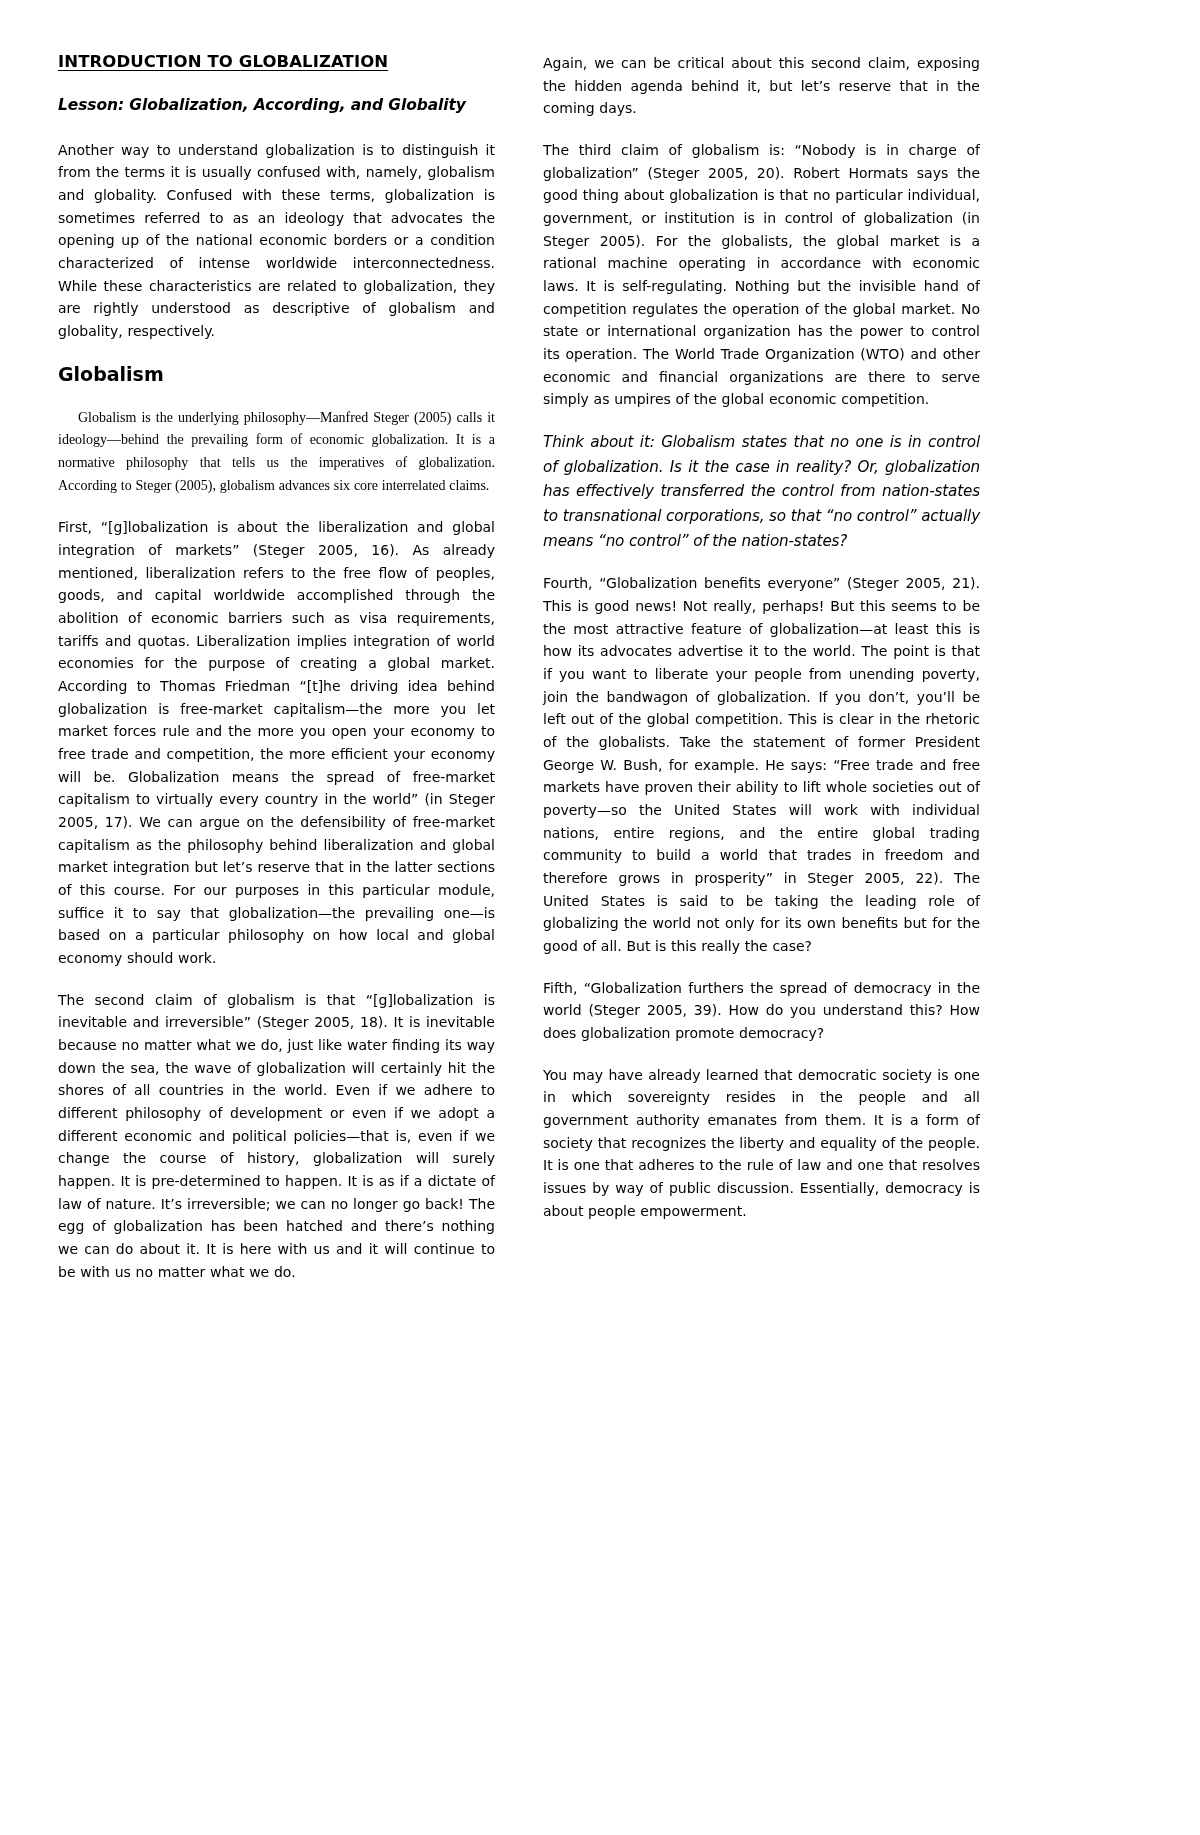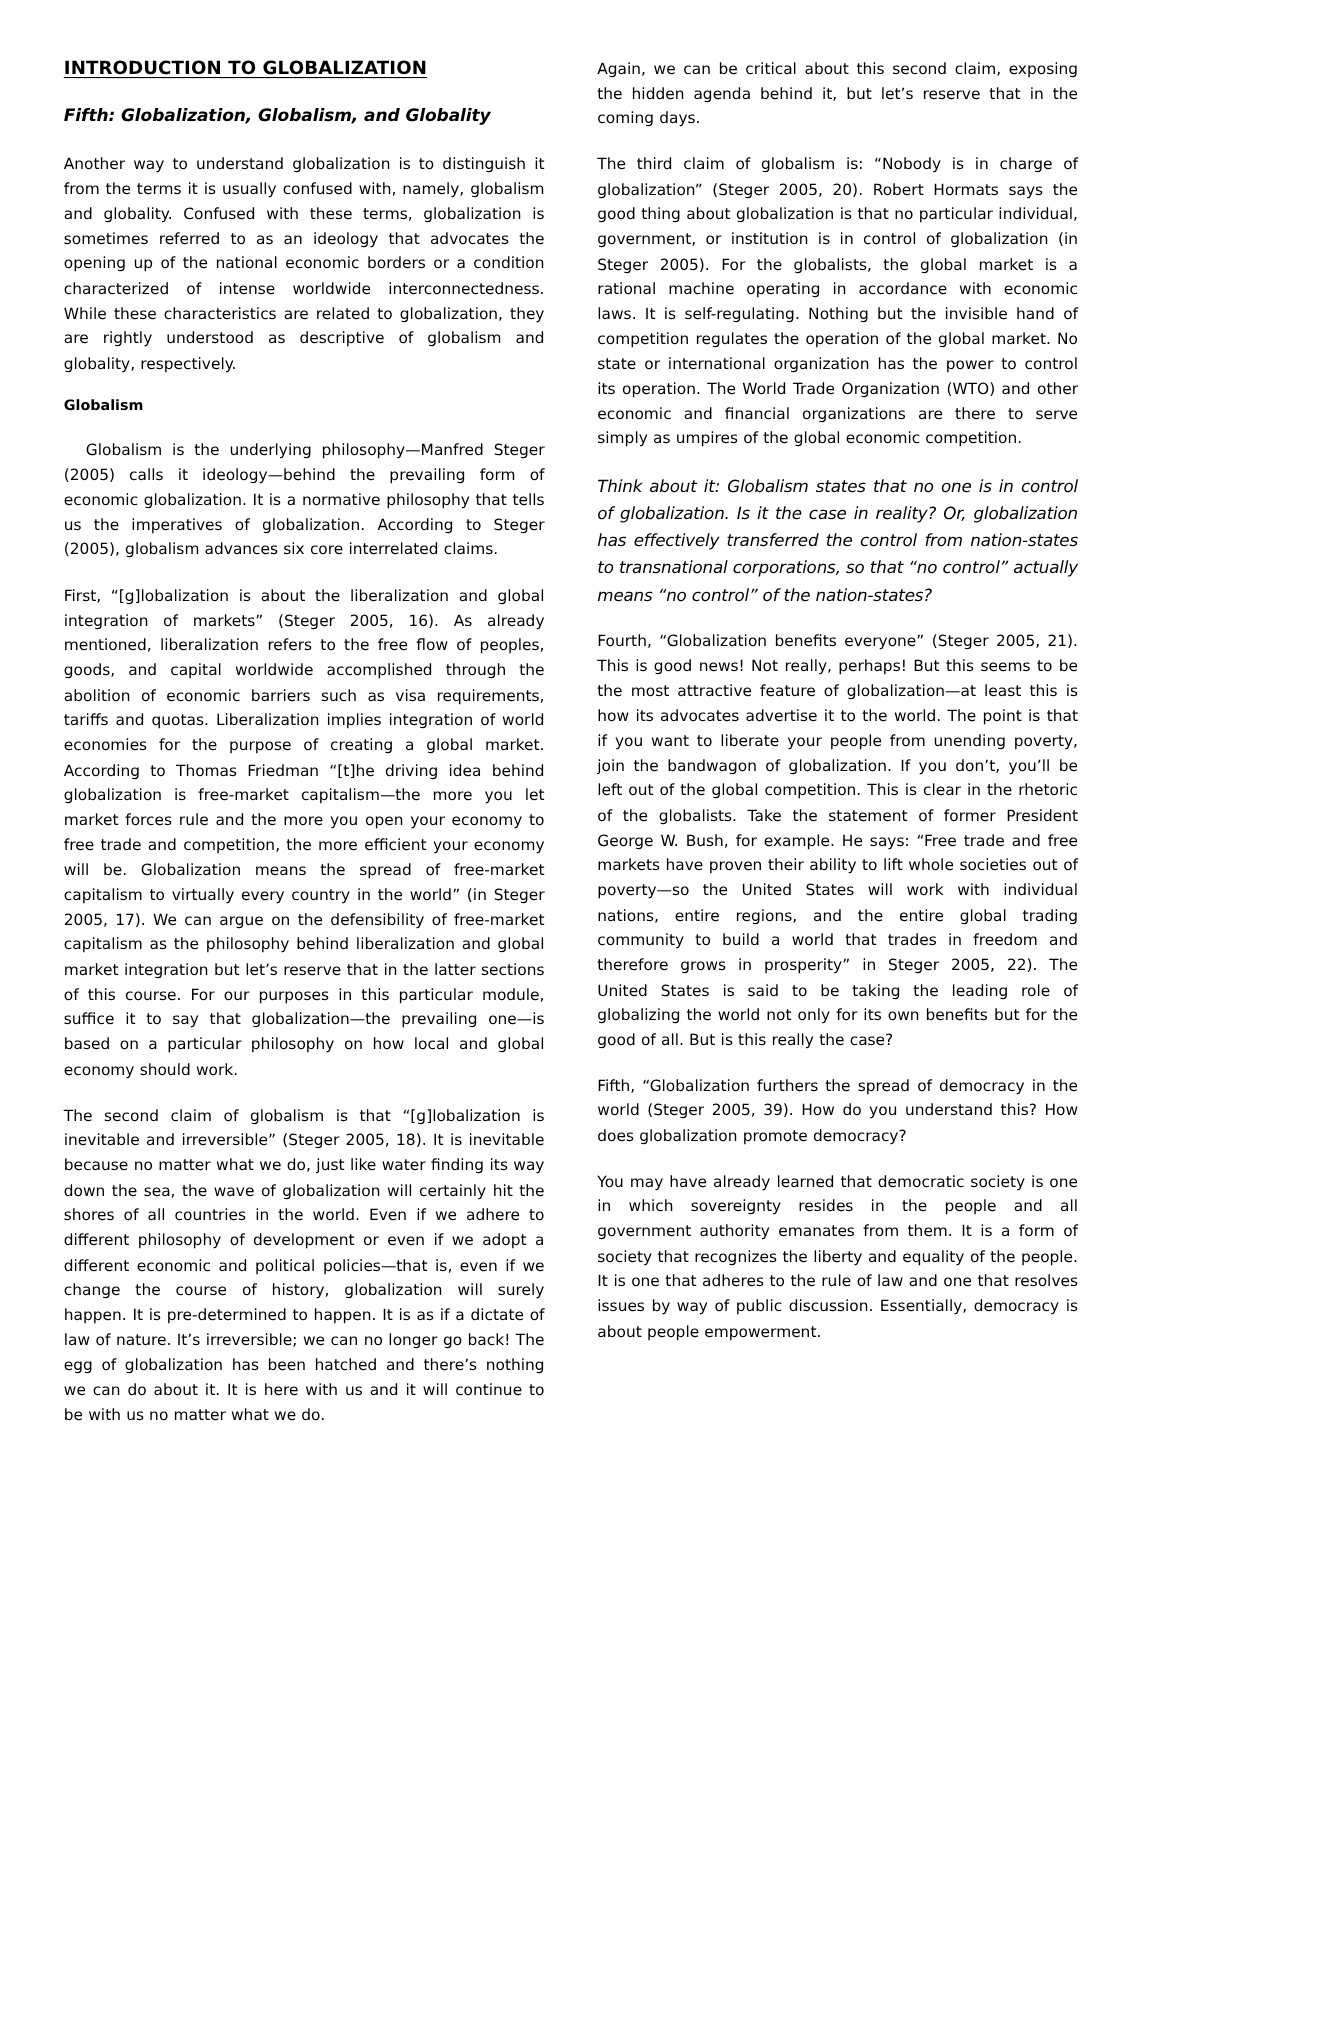--- a/index.html
+++ b/index.html
@@ -43,54 +43,55 @@
   }
   .subtitle {
     font-size: 15.5px;
     font-style: italic;
     font-weight: bold;
     margin: 0 0 24px 0;
     line-height: 1.3;
     letter-spacing: -0.1px;
   }
   h2.section-title {
-    font-size: 13px;
+    font-size: 19px;
     font-weight: bold;
     margin: 0 0 20px 0;
     line-height: 1.3;
   }
   p.body-text {
     font-size: 14px;
     line-height: 1.62;
     text-align: justify;
     margin: 0 0 19px 0;
     word-spacing: 0.02em;
   }
   p.body-text.indent {
     text-indent: 20px;
+    font-family: Liberation Serif, serif;
   }
   p.think {
     font-size: 15.2px;
     font-style: italic;
     line-height: 1.62;
     text-align: justify;
     margin: 0 0 19px 0;
     letter-spacing: -0.15px;
   }
   p.last { margin-bottom: 0; }
 </style>
 </head>
 <body>
 
 <div class="page">
   <div class="columns">
 
     <div class="col">
       <h1 class="doc-title">INTRODUCTION TO GLOBALIZATION</h1>
-      <p class="subtitle">Fifth: Globalization, Globalism, and Globality</p>
+      <p class="subtitle">Lesson: Globalization, According, and Globality</p>
       <p class="body-text">Another way to understand globalization is to distinguish it from the terms it is usually confused with, namely, globalism and globality. Confused with these terms, globalization is sometimes referred to as an ideology that advocates the opening up of the national economic borders or a condition characterized of intense worldwide interconnectedness. While these characteristics are related to globalization, they are rightly understood as descriptive of globalism and globality, respectively.</p>
       <h2 class="section-title">Globalism</h2>
       <p class="body-text indent">Globalism is the underlying philosophy—Manfred Steger (2005) calls it ideology—behind the prevailing form of economic globalization. It is a normative philosophy that tells us the imperatives of globalization. According to Steger (2005), globalism advances six core interrelated claims.</p>
       <p class="body-text">First, “[g]lobalization is about the liberalization and global integration of markets” (Steger 2005, 16). As already mentioned, liberalization refers to the free flow of peoples, goods, and capital worldwide accomplished through the abolition of economic barriers such as visa requirements, tariffs and quotas. Liberalization implies integration of world economies for the purpose of creating a global market. According to Thomas Friedman “[t]he driving idea behind globalization is free-market capitalism—the more you let market forces rule and the more you open your economy to free trade and competition, the more efficient your economy will be. Globalization means the spread of free-market capitalism to virtually every country in the world” (in Steger 2005, 17). We can argue on the defensibility of free-market capitalism as the philosophy behind liberalization and global market integration but let’s reserve that in the latter sections of this course. For our purposes in this particular module, suffice it to say that globalization—the prevailing one—is based on a particular philosophy on how local and global economy should work.</p>
       <p class="body-text last">The second claim of globalism is that “[g]lobalization is inevitable and irreversible” (Steger 2005, 18). It is inevitable because no matter what we do, just like water finding its way down the sea, the wave of globalization will certainly hit the shores of all countries in the world. Even if we adhere to different philosophy of development or even if we adopt a different economic and political policies—that is, even if we change the course of history, globalization will surely happen. It is pre-determined to happen. It is as if a dictate of law of nature. It’s irreversible; we can no longer go back! The egg of globalization has been hatched and there’s nothing we can do about it. It is here with us and it will continue to be with us no matter what we do.</p>
     </div>
 
     <div class="col">
       <p class="body-text">Again, we can be critical about this second claim, exposing the hidden agenda behind it, but let’s reserve that in the coming days.</p>
       <p class="body-text">The third claim of globalism is: “Nobody is in charge of globalization” (Steger 2005, 20). Robert Hormats says the good thing about globalization is that no particular individual, government, or institution is in control of globalization (in Steger 2005). For the globalists, the global market is a rational machine operating in accordance with economic laws. It is self-regulating. Nothing but the invisible hand of competition regulates the operation of the global market. No state or international organization has the power to control its operation. The World Trade Organization (WTO) and other economic and financial organizations are there to serve simply as umpires of the global economic competition.</p>

